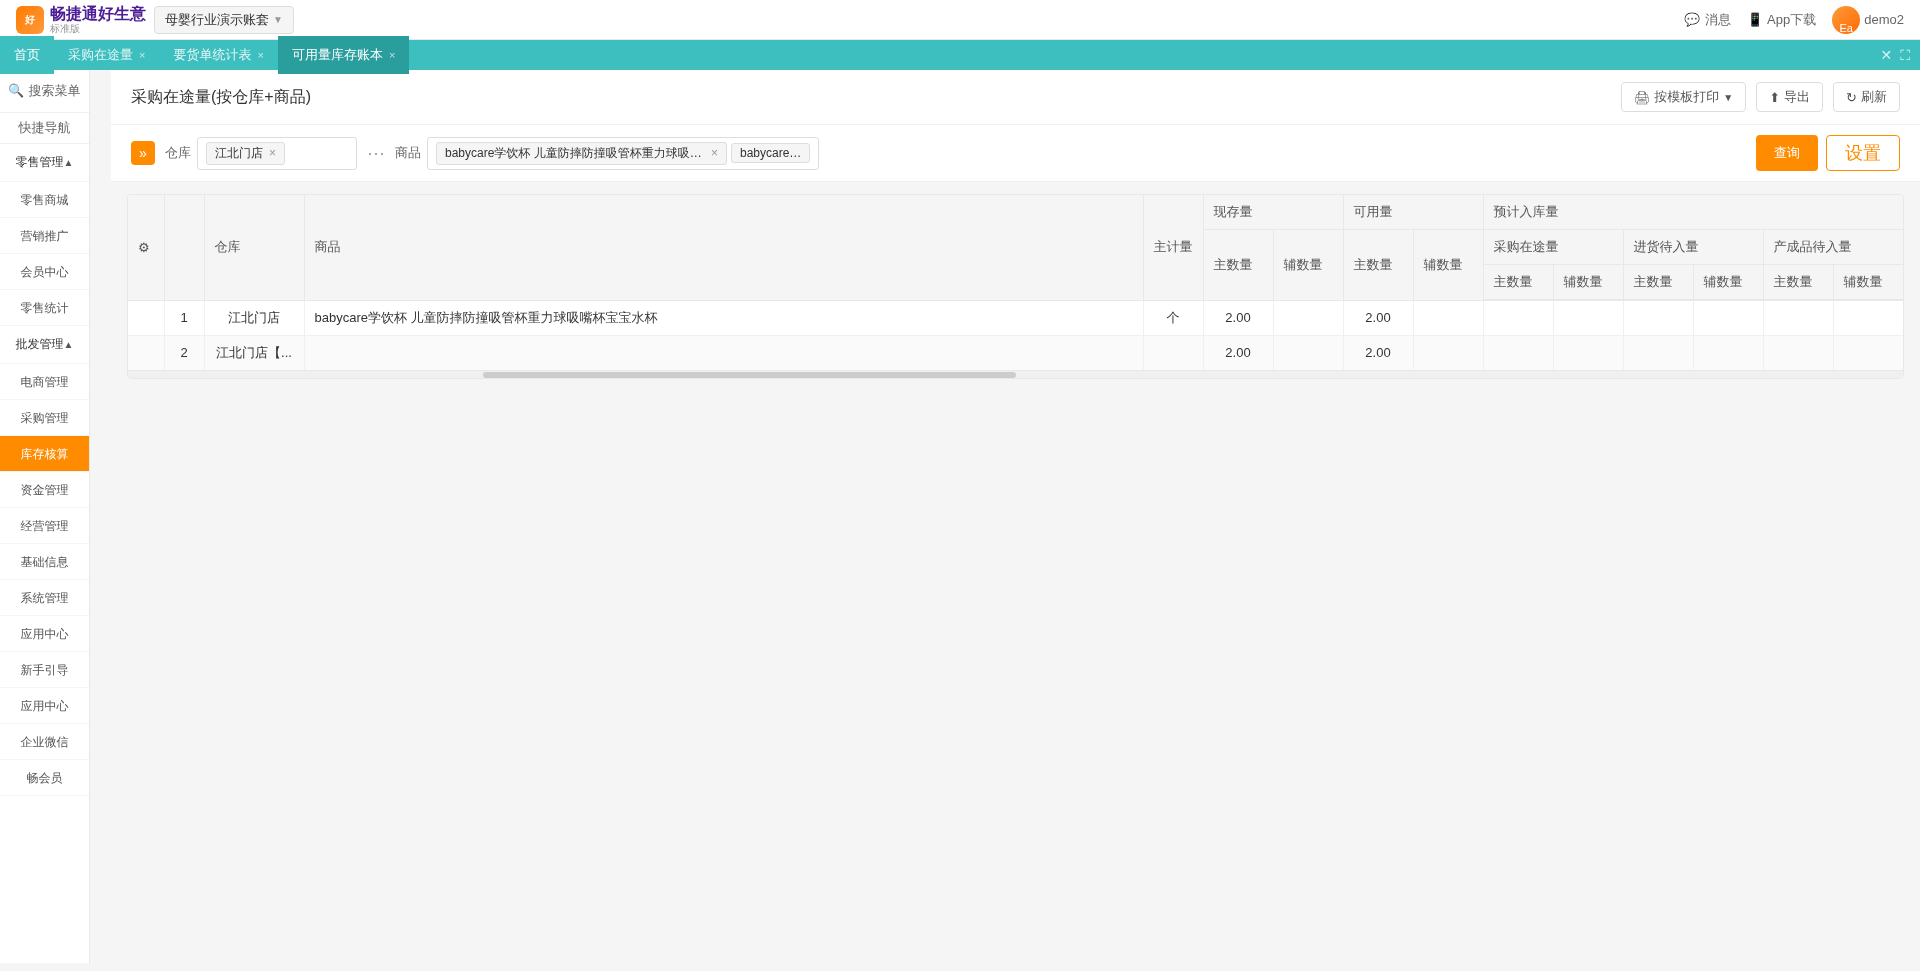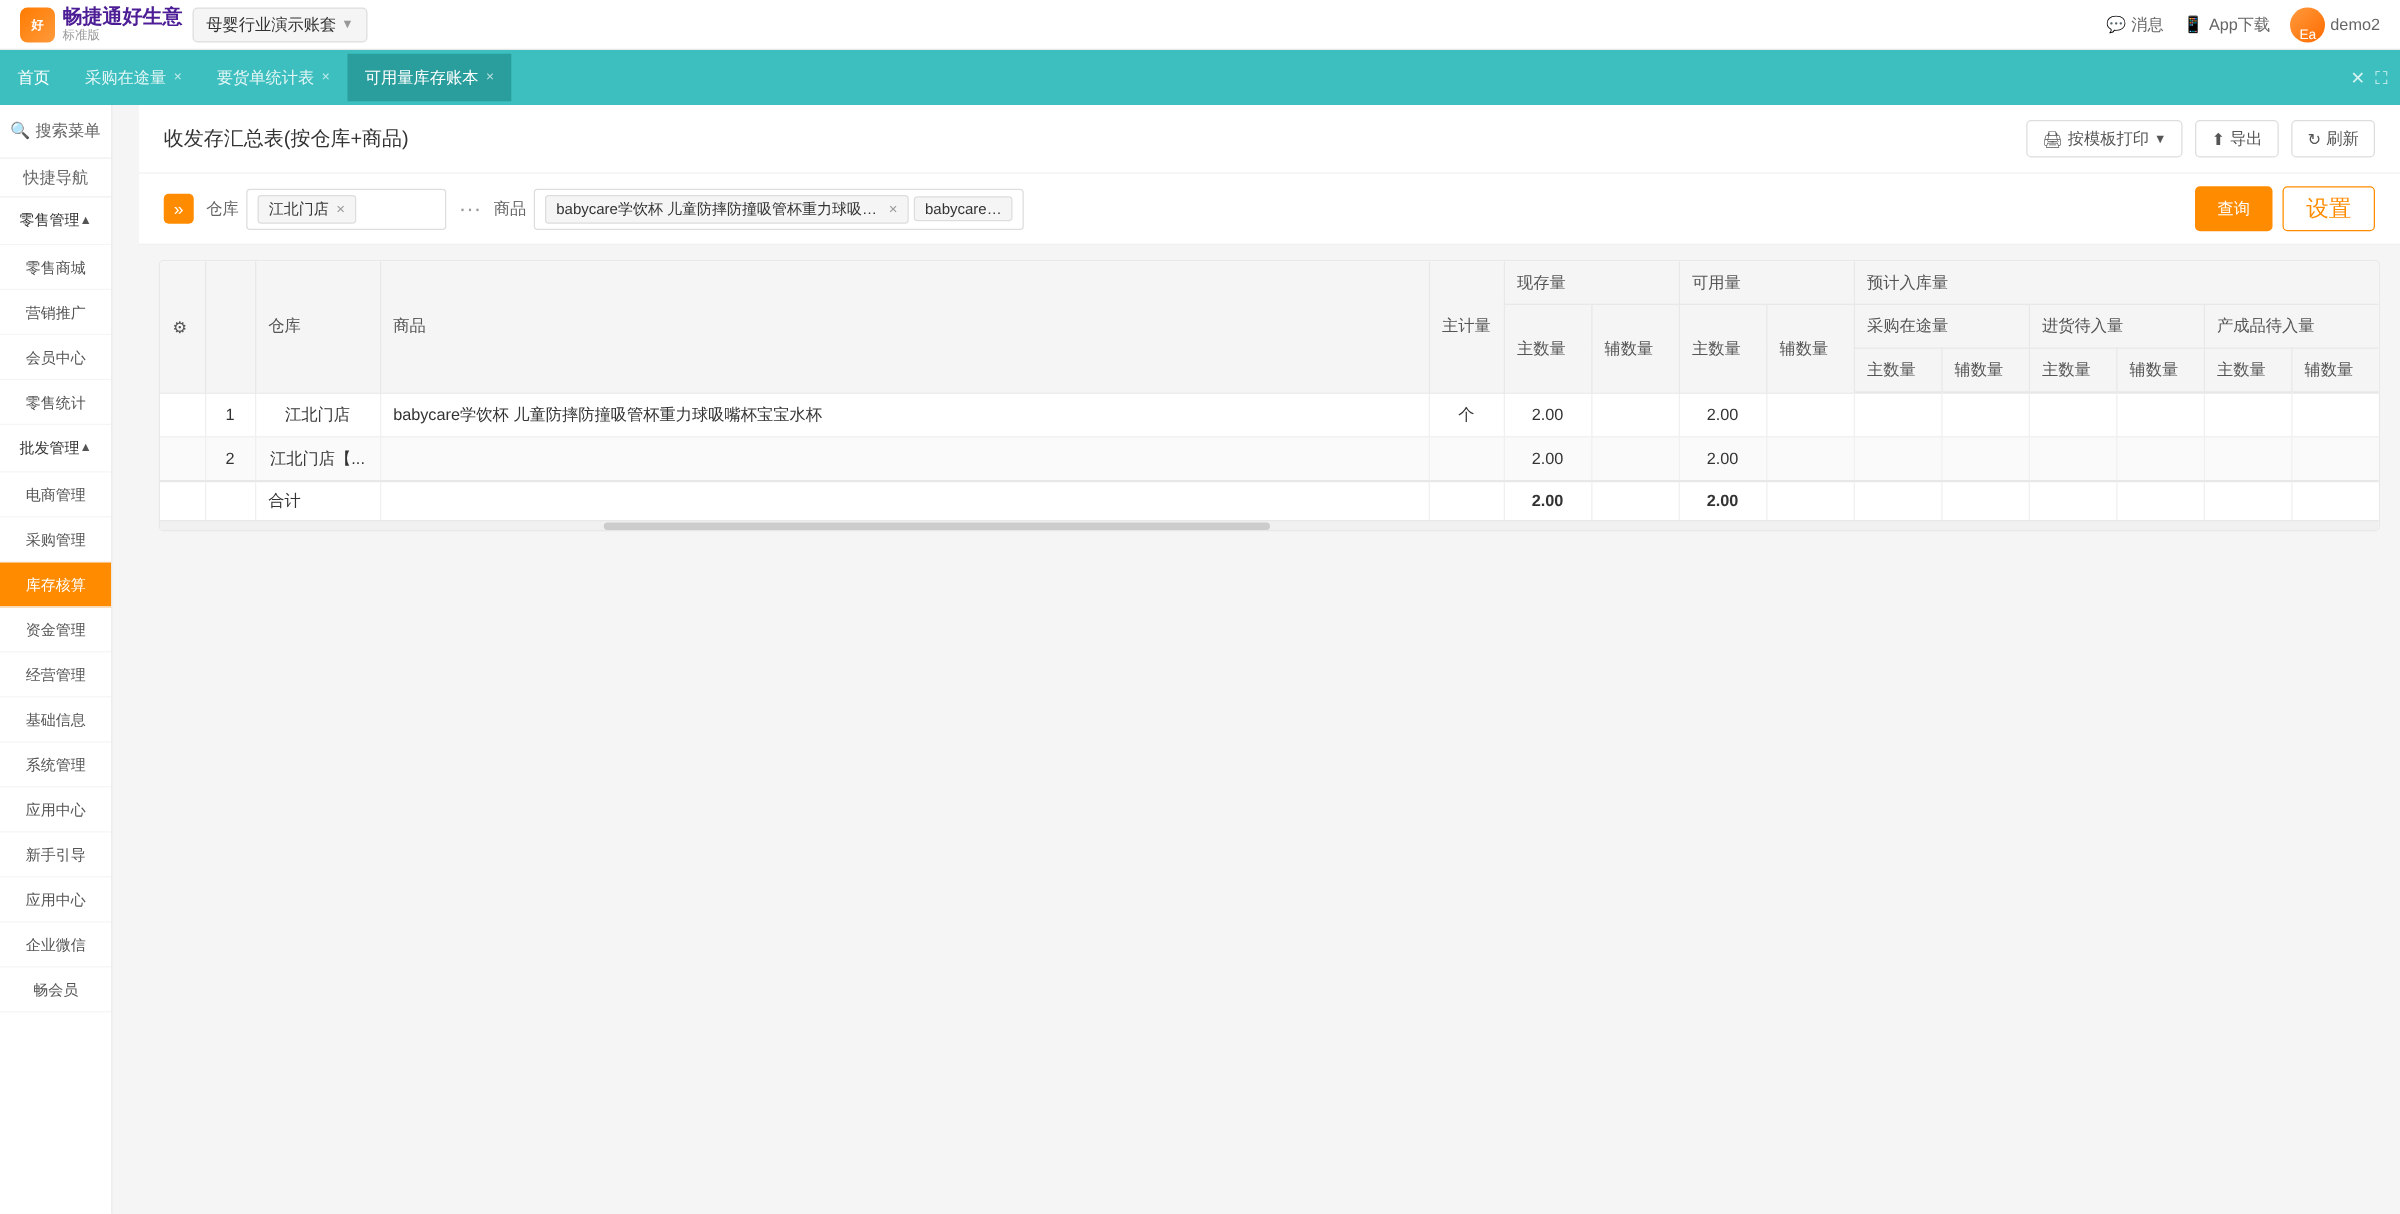--- a/index.html
+++ b/index.html
@@ -46,21 +46,21 @@
     }
     .avatar {
       width: 28px; height: 28px; border-radius: 50%;
       background: linear-gradient(135deg, #ff9a3c, #ff6b00);
       display: flex; align-items: flex-end; justify-content: center;
       color: white; font-size: 11px;
     }
 
     
     .nav-tabs {
-      height: 44px;
+      height: 30px;
       background: #3dbfbf;
       display: flex;
       align-items: center;
       padding: 0 0 0 0;
     }
     .nav-tab {
       height: 38px;
       display: flex; align-items: center;
       padding: 0 14px;
       font-size: 13px;
@@ -470,21 +470,21 @@
       <span>企业微信</span>
     </div>
     <div class="sidebar-item">
       <span>畅会员</span>
     </div>
   </div>
 
   <div class="content-area">
 
     <div class="page-header">
-      <h2 class="page-title">收发存汇总表(按仓库+商品)</h2>
+      <h2 class="page-title">采购在途量(按仓库+商品)</h2>
       <div class="page-header-actions">
         <button class="action-btn">
           <span>🖨</span>
           <span>按模板打印</span>
           <span style="font-size:10px;">▼</span>
         </button>
         <button class="action-btn">
           <span>⬆</span>
           <span>导出</span>
         </button>
@@ -629,43 +629,20 @@
             <td></td>
             <td></td>
             <td></td>
             <td></td>
             <td></td>
             <td></td>
           </tr>
         </tbody>
       </table>
 
-      <div style="background:#fffbf0;border-top:2px solid #e8e8e8;">
-        <table class="footer-row">
-          <tbody>
-              <tr>
-            <td style="width:36px;"></td>
-            <td style="width:40px;"></td>
-            <td style="width:100px;text-align:left;font-weight:500;">合计</td>
-            <td style="min-width:220px;"></td>
-            <td style="width:60px;"></td>
-            <td style="width:70px;font-weight:bold;">2.00</td>
-            <td style="width:70px;"></td>
-            <td style="width:70px;font-weight:bold;">2.00</td>
-            <td style="width:70px;"></td>
-            <td style="width:70px;"></td>
-            <td style="width:70px;"></td>
-            <td style="width:70px;"></td>
-            <td style="width:70px;"></td>
-            <td style="width:70px;"></td>
-            <td style="width:70px;"></td>
-          </tr>
-        </tbody>
-          </table>
-      </div>
 
       <div class="scrollbar-area">
         <div class="scrollbar-thumb"></div>
       </div>
     </div>
 
   </div>
 </div>
 
 </body></html>

